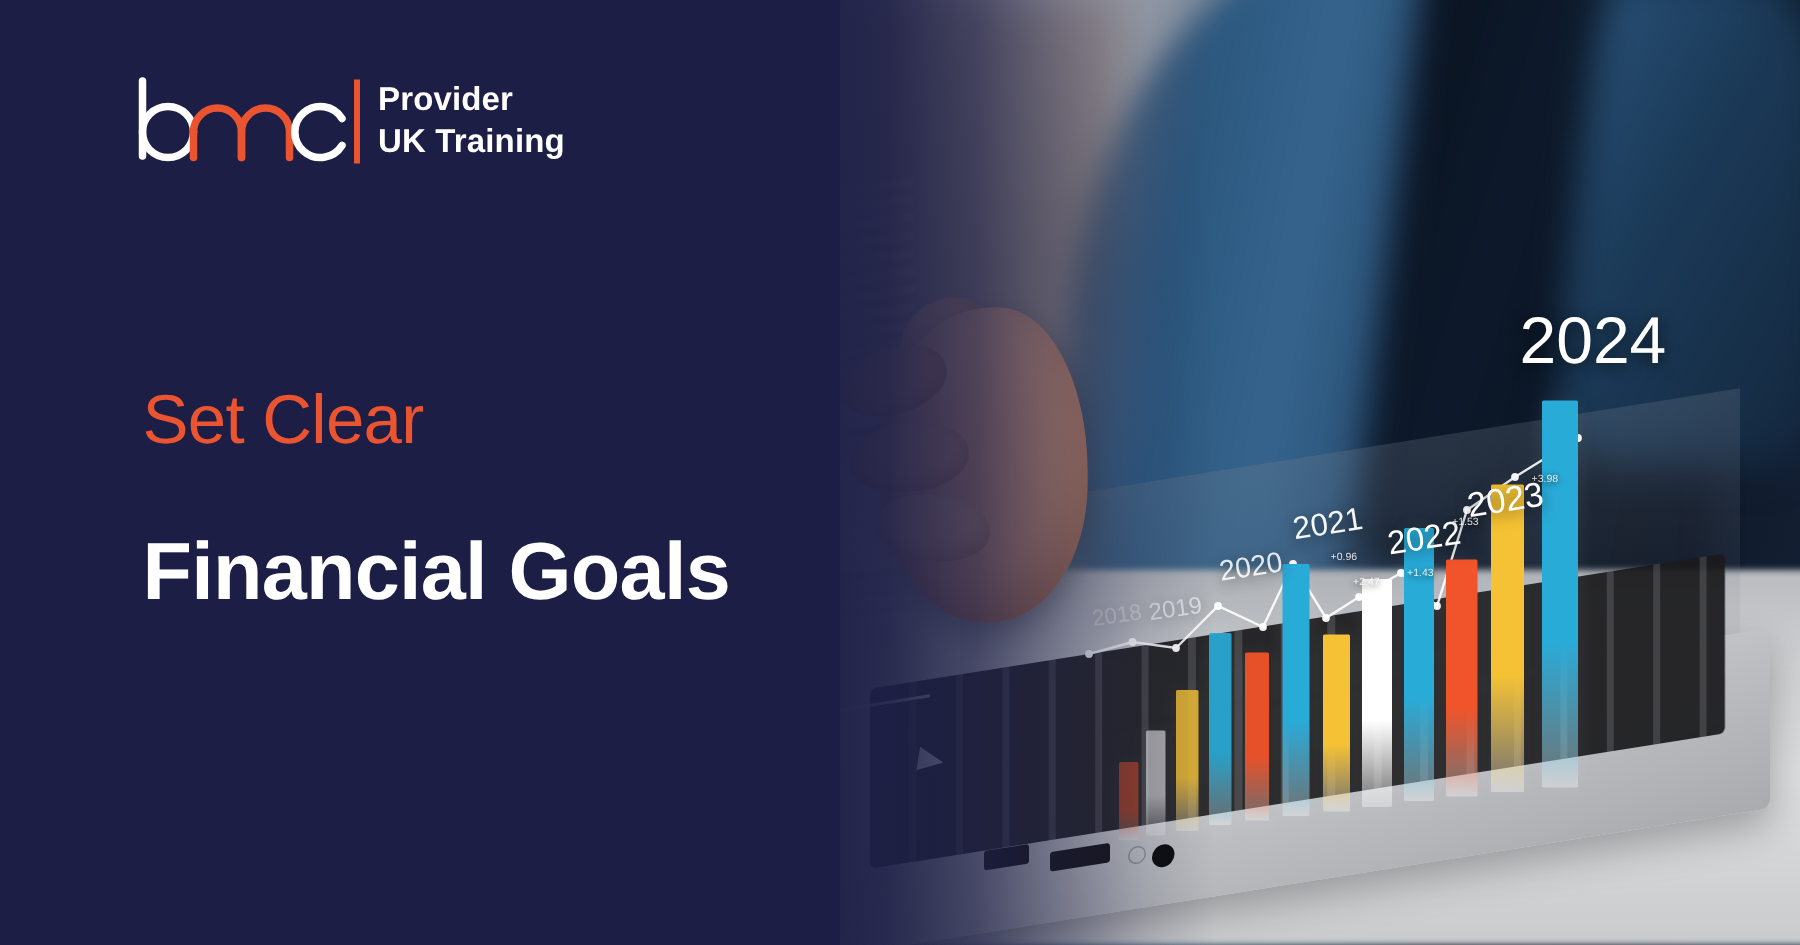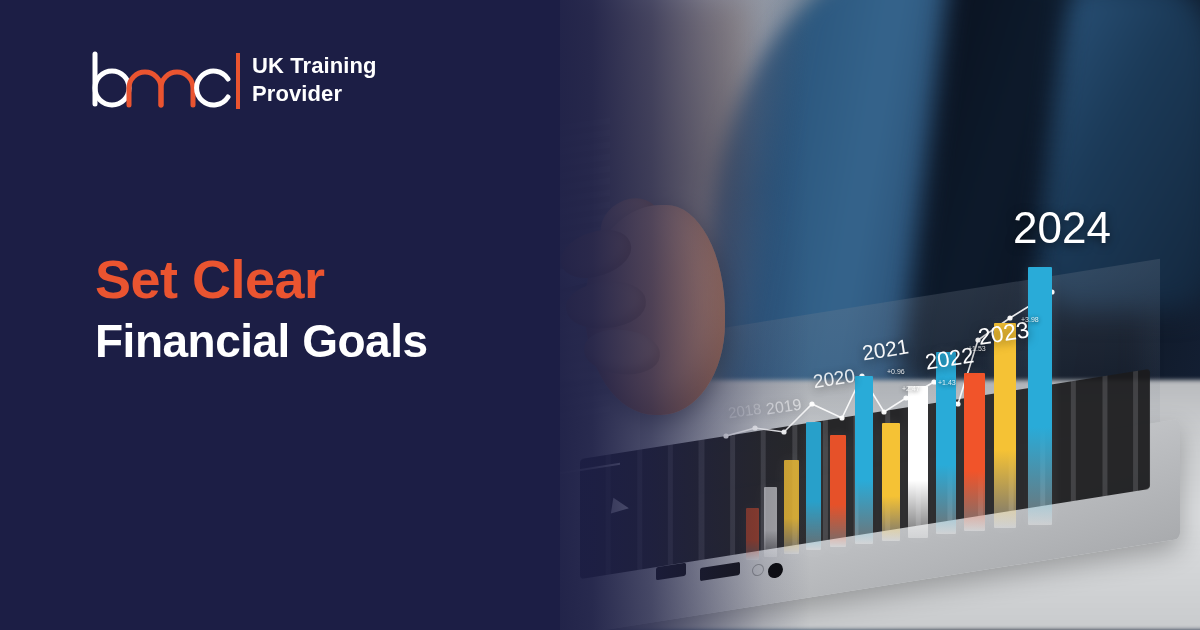--- a/index.html
+++ b/index.html
@@ -192,22 +192,22 @@
   
   .logo { position:absolute; left:88px; top:48px; width:300px; height:66px; }
   .logo-mark { position:absolute; left:0; top:0; }
   .logo-div { position:absolute; left:148px; top:5px; width:4px; height:56px; background:#ea5430; }
   .logo-text {
     position:absolute; left:164px; top:4px;
     color:#fff; font-weight:bold; font-size:22px; line-height:28px;
     letter-spacing:.1px;
   }
   .headline { position:absolute; left:95px; top:248px; }
-  .h-line1 { color:#ea5430; font-size:54px; font-weight:bold; line-height:62px; letter-spacing:-.5px; }
-  .h-line2 { color:#ffffff; font-size:46px; font-weight:bold; line-height:62px; letter-spacing:-.5px; }
+  .h-line1 { color:#ea5430; font-size:46px; font-weight:normal; line-height:62px; letter-spacing:-.5px; }
+  .h-line2 { color:#ffffff; font-size:54px; font-weight:bold; line-height:62px; letter-spacing:-.5px;margin-top:40px; }
 </style>
 </head>
 <body>
 
 <div class="banner">
 
   <div class="photo">
     <div class="bg-room"></div>
     <div class="bg-window"></div>
     <div class="bg-plant"></div>
@@ -304,22 +304,22 @@
       <path d="M7 6 V56" stroke="#ffffff" stroke-width="5" fill="none" stroke-linecap="round"></path>
       <path d="M7 40 a17 17 0 1 0 34 0 a17 17 0 1 0 -34 0" stroke="#ffffff" stroke-width="5" fill="none"></path>
 
       <path d="M41 57 V40 a16 16 0 0 1 32 0 V57" stroke="#ea5430" stroke-width="5" fill="none" stroke-linecap="round"></path>
       <path d="M73 57 V40 a16 16 0 0 1 32 0 V57" stroke="#ea5430" stroke-width="5" fill="none" stroke-linecap="round"></path>
 
       <path d="M140 31 a17 17 0 1 0 0 18" stroke="#ffffff" stroke-width="5" fill="none" stroke-linecap="round"></path>
     </svg>
     <div class="logo-div"></div>
     <div class="logo-text">
+      <div>Provider</div>
       <div>UK Training</div>
-      <div>Provider</div>
     </div>
   </div>
 
   <div class="headline">
     <div class="h-line1">Set Clear</div>
     <div class="h-line2">Financial Goals</div>
   </div>
 
 </div>
 

